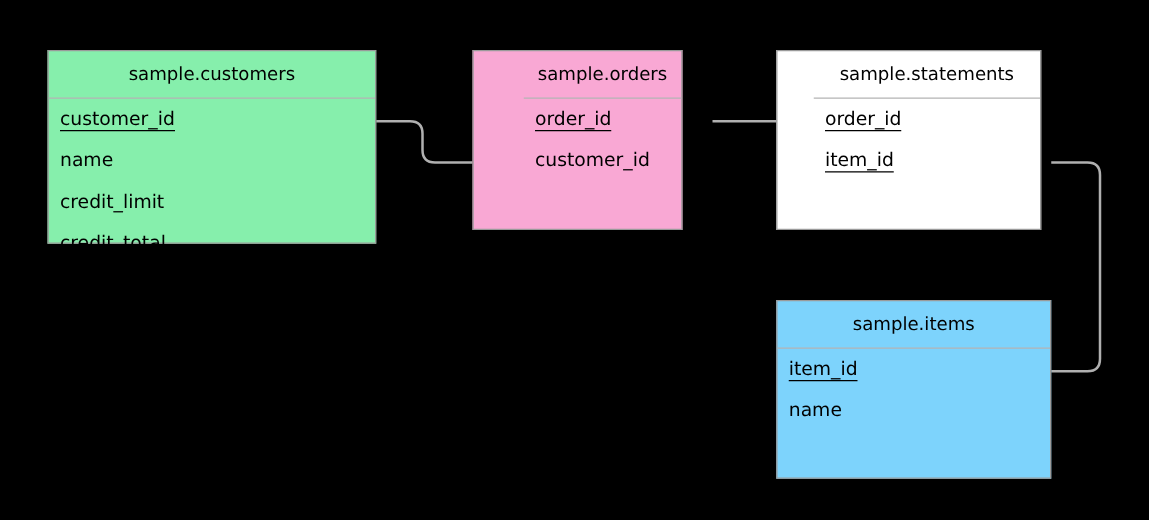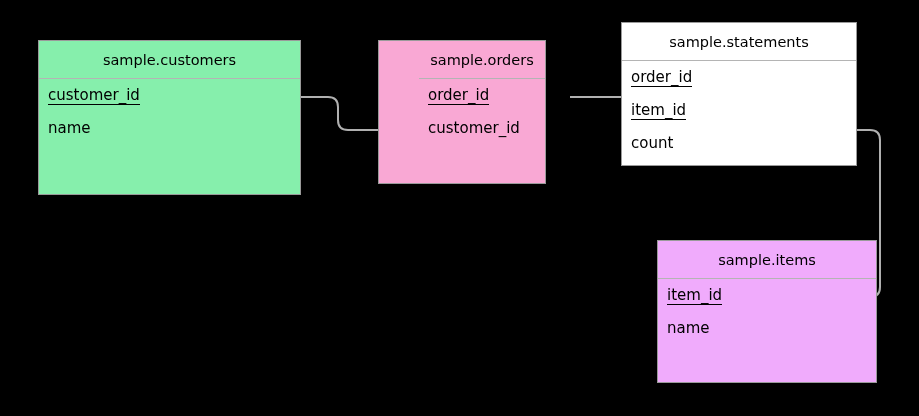--- a/index.html
+++ b/index.html
@@ -75,38 +75,39 @@
         <path d="M 841 130 L 870 130 Q 880 130 880 140 L 880 287 Q 880 297 870 297 L 841 297"></path>
       </g>
   </svg>
 
   <div id="entity-layer">
       <div class="entity" style="left: 38px; top: 40px; width: 263px; height: 155px; background: #86efac; border-color: rgb(154, 154, 154);">
         <div class="entity-title" style="color: rgb(0, 0, 0);">sample.customers</div>
         <ul class="entity-fields">
           <li class="field pk" style="color: rgb(0, 0, 0);"><span>customer_id</span></li>
           <li class="field" style="color: rgb(0, 0, 0);"><span>name</span></li>
+          <li class="field" style="color: rgb(0, 0, 0);"><span>credit_limit</span></li>
+          <li class="field" style="color: rgb(0, 0, 0);"><span>credit_total</span></li>
         </ul>
       </div>
       <div class="entity" style="left: 378px; top: 40px; width: 168px; height: 144px; background: #f9a8d4; border-color: rgb(154, 154, 154); padding-left: 40px;">
         <div class="entity-title" style="color: rgb(0, 0, 0);">sample.orders</div>
         <ul class="entity-fields">
           <li class="field pk" style="color: rgb(0, 0, 0);"><span>order_id</span></li>
           <li class="field" style="color: rgb(0, 0, 0);"><span>customer_id</span></li>
         </ul>
       </div>
-      <div class="entity" style="left: 621px; top: 22px; width: 236px; height: 144px; background: rgb(255, 255, 255); border-color: rgb(154, 154, 154);">
+      <div class="entity" style="left: 621px; top: 40px; width: 212px; height: 144px; background: rgb(255, 255, 255); border-color: rgb(154, 154, 154); padding-left: 29px;">
         <div class="entity-title" style="color: rgb(0, 0, 0);">sample.statements</div>
         <ul class="entity-fields">
           <li class="field pk" style="color: rgb(0, 0, 0);"><span>order_id</span></li>
           <li class="field pk" style="color: rgb(0, 0, 0);"><span>item_id</span></li>
-          <li class="field" style="color: rgb(0, 0, 0);"><span>count</span></li>
         </ul>
       </div>
-      <div class="entity" style="left: 621px; top: 240px; width: 220px; height: 143px; background: #f0abfc; border-color: rgb(154, 154, 154); margin-left: 36px;">
+      <div class="entity" style="left: 621px; top: 240px; width: 220px; height: 143px; background: #7dd3fc; border-color: rgb(154, 154, 154);">
         <div class="entity-title" style="color: rgb(0, 0, 0);">sample.items</div>
         <ul class="entity-fields">
           <li class="field pk" style="color: rgb(0, 0, 0);"><span>item_id</span></li>
           <li class="field" style="color: rgb(0, 0, 0);"><span>name</span></li>
         </ul>
       </div>
     </div>
 
 </div>
 

